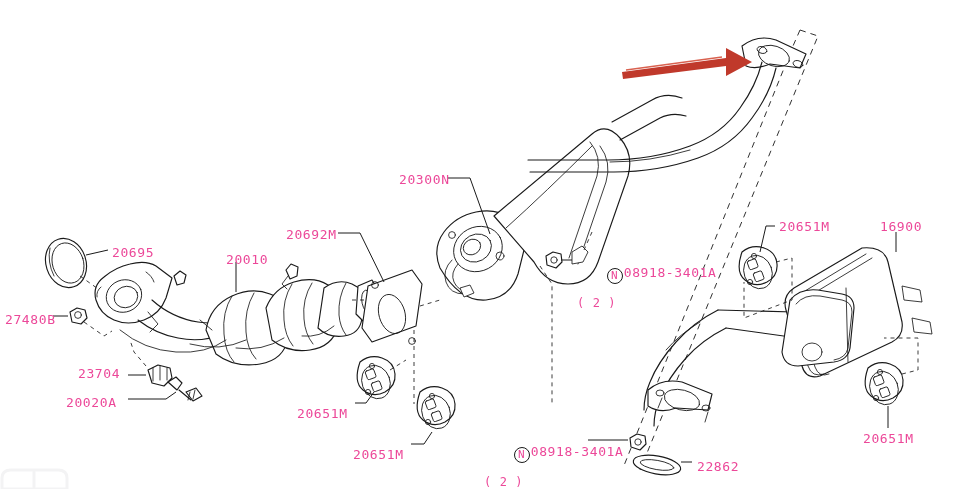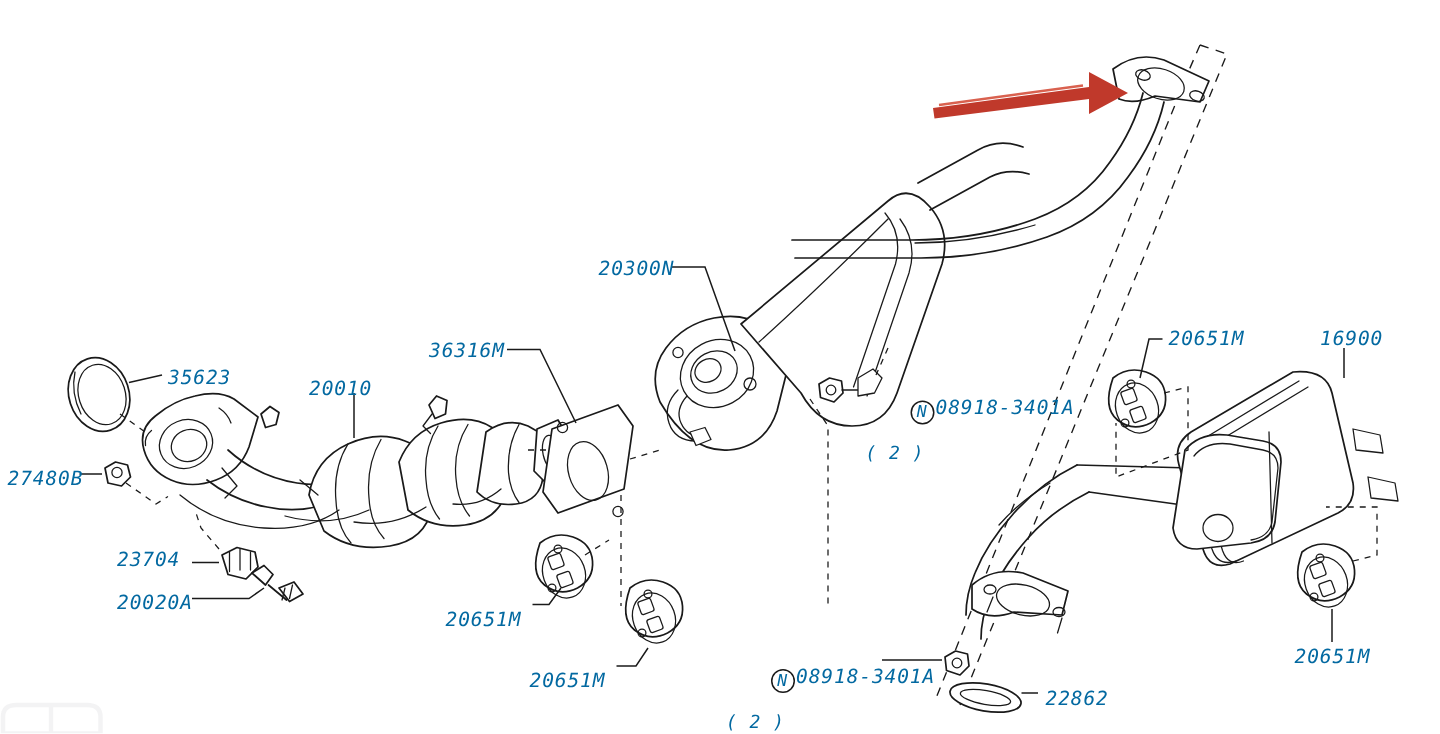--- a/index.html
+++ b/index.html
@@ -2,21 +2,21 @@
 <html><head>
 <meta charset="utf-8">
 <title>Exhaust Parts Diagram</title>
 <style>
   html,body{margin:0;padding:0;background:#ffffff;}
   body{width:960px;height:489px;overflow:hidden;
        font-family:"DejaVu Sans Mono","Liberation Mono",monospace;}
   #stage{position:relative;width:960px;height:489px;background:#fff;}
   #stage svg{position:absolute;left:0;top:0;}
   .lbl{position:absolute;font-family:"DejaVu Sans Mono","Liberation Mono",monospace;
-       font-size:13px;letter-spacing:.6px;color:#0369a1;white-space:pre;line-height:1.05;font-style:italic;}
+       font-size:13px;letter-spacing:.6px;color:#ec4899;white-space:pre;line-height:1.05;}
   .twoline{line-height:1.0;}
   .twoline .l2{display:block;padding-left:4px;font-size:12px;}
   .nbadge{display:inline-block;border:1.3px solid #1a1a1a;border-radius:50%;
           width:14px;height:14px;line-height:13px;text-align:center;font-size:11px;
           margin-right:1px;vertical-align:-2px;}
 </style>
 </head>
 <body>
 
 <div id="stage">
@@ -264,26 +264,26 @@
     </g>
     <path class="lead" d="M888 428 L888 406"></path>
     <path class="dashf" d="M902 374 L918 370 L918 338 L884 338"></path>
 
     <g>
       <path d="M622 72 L726 58 L726 48 L752 62 L726 76 L726 66 L623 79 Z" fill="#c0392b" stroke="none"></path>
       <path d="M626 70 L722 57" stroke="#d9614f" stroke-width="1.6" fill="none"></path>
     </g>
   </svg>
 
-  <div class="lbl" style="left:112px;top:246px">35623</div>
+  <div class="lbl" style="left:112px;top:246px">20695</div>
   <div class="lbl" style="left:5px;top:313px">27480B</div>
-  <div class="lbl" style="left:206px;top:253px">20010</div>
+  <div class="lbl" style="left:226px;top:253px">20010</div>
   <div class="lbl" style="left:78px;top:367px">23704</div>
-  <div class="lbl" style="left:78px;top:396px">20020A</div>
-  <div class="lbl" style="left:286px;top:228px">36316M</div>
+  <div class="lbl" style="left:66px;top:396px">20020A</div>
+  <div class="lbl" style="left:286px;top:228px">20692M</div>
   <div class="lbl" style="left:399px;top:173px">20300N</div>
   <div class="lbl" style="left:297px;top:407px">20651M</div>
   <div class="lbl" style="left:353px;top:448px">20651M</div>
   <div class="lbl" style="left:779px;top:220px">20651M</div>
   <div class="lbl" style="left:863px;top:432px">20651M</div>
   <div class="lbl" style="left:880px;top:220px">16900</div>
   <div class="lbl" style="left:697px;top:460px">22862</div>
 
   <div class="lbl twoline" style="left:573px;top:253px">
     <span class="nbadge">N</span><span>08918-3401A</span>

